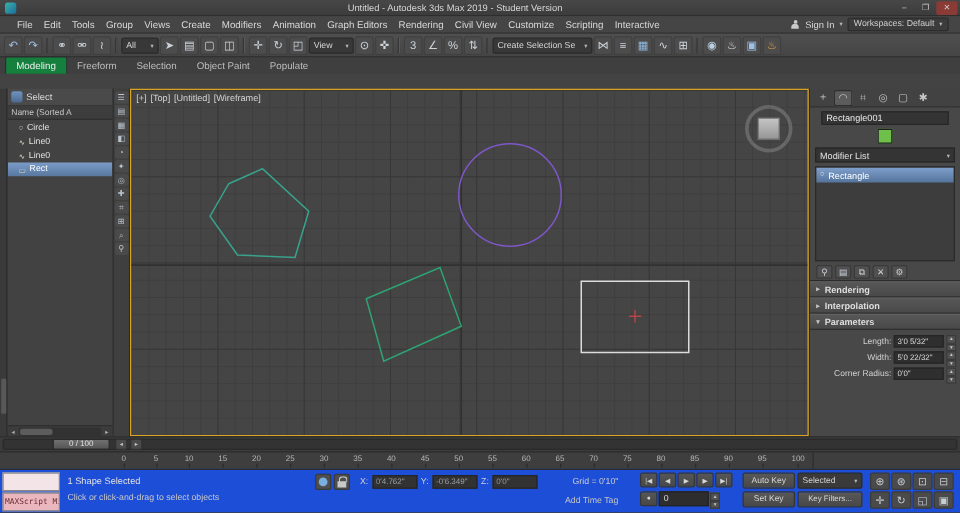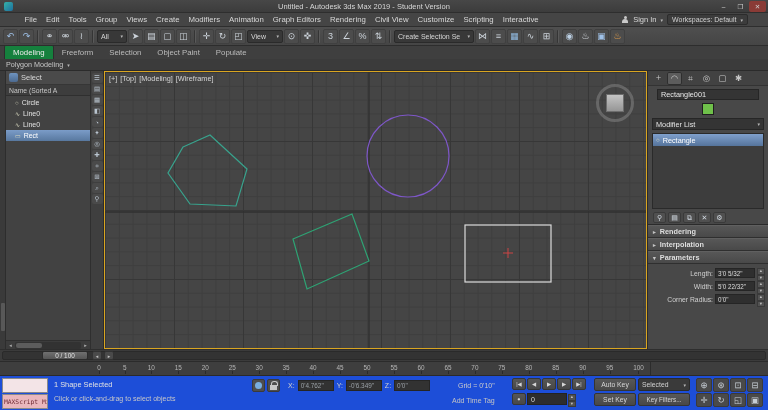--- a/index.html
+++ b/index.html
@@ -11,21 +11,21 @@
   .titlebar { position:absolute; left:0; top:0; width:768px; height:13px; background:linear-gradient(#474747,#3c3c3c);
               display:flex; align-items:center; padding:0 2px; border-bottom:1px solid #2e2e2e; }
   .logo { width:9px; height:9px; margin-left:2px; border-radius:2px; background:linear-gradient(135deg,#35b3a9,#1d6e9e); }
   .title { flex:1; text-align:center; font-size:7.5px; color:#d6d6d6; white-space:nowrap; overflow:hidden; }
   .winbtns { display:flex; }
   .winbtn { width:17px; height:11px; font-size:6.5px; color:#cfcfcf; text-align:center; line-height:11px; }
   .winbtn:last-child { background:#8a3b36; border-radius:2px; }
 
   
   .menubar { position:absolute; left:0; top:13px; width:768px; height:14px; background:#454545; border-bottom:1px solid #2e2e2e;
-             display:flex; align-items:center; padding:0 20px; }
+             display:flex; align-items:center; padding:0 9px; }
   .menus { display:flex; }
   .menu-item { font-size:7.8px; color:#d8d8d8; padding:0 4.5px; line-height:13px; white-space:nowrap; }
   .mb-right { margin-left:auto; display:flex; align-items:center; gap:4px; }
   .person-icon { width:8px; height:8px; position:relative; display:inline-block; }
   .person-icon::before { content:''; position:absolute; left:2.5px; top:0; width:3px; height:3px; border-radius:50%; background:#c9c9c9; }
   .person-icon::after { content:''; position:absolute; left:1px; top:3.5px; width:6px; height:4px; border-radius:3px 3px 0 0; background:#c9c9c9; }
   .signin { font-size:7.5px; color:#d8d8d8; }
   .caret { font-size:5px; color:#b8b8b8; }
   .workspaces { display:flex; align-items:center; gap:4px; height:11px; background:#3c3c3c; border:1px solid #2c2c2c;
                 padding:0 4px; font-size:7px; color:#cfcfcf; border-radius:2px; white-space:nowrap; }
@@ -277,24 +277,20 @@
       </span>
   </div>
 
   <div class="ribbon">
       <span class="rtab selected">Modeling</span>
       <span class="rtab">Freeform</span>
       <span class="rtab">Selection</span>
       <span class="rtab">Object Paint</span>
       <span class="rtab">Populate</span>
     </div>
-  <div class="polybar">
-    <span>Polygon Modeling</span>
-    <span class="caret">▾</span>
-  </div>
 
   <div class="main">
 
     <div class="dockstrip">
       <div class="dockhandle"></div>
     </div>
 
     <div class="explorer">
       <div class="exp-main">
         <div class="exp-header">
@@ -357,21 +353,21 @@
         <polygon points="188,167 247,142 264,189 202,217" fill="none" stroke-width="1.2" style="stroke:var(--shape-green)"></polygon>
         <rect x="360" y="153" width="86" height="57" fill="none" stroke-width="1.2" style="stroke:var(--shape-white)"></rect>
         <g>
           <line x1="398" y1="181" x2="408" y2="181" stroke="#cc4444" stroke-width="1"></line>
           <line x1="403" y1="176" x2="403" y2="186" stroke="#cc4444" stroke-width="1"></line>
         </g>
       </svg>
       <div class="vp-label">
           <span class="vp-seg">[+]</span>
           <span class="vp-seg">[Top]</span>
-          <span class="vp-seg">[Modeling]</span>
+          <span class="vp-seg">[Untitled]</span>
           <span class="vp-seg">[Wireframe]</span>
         </div>
       <div class="viewcube">
         <div class="vc-ring"></div>
         <div class="vc-face"></div>
       </div>
     </div>
 
     <div class="cmd">
       <div class="cmd-tabs">

